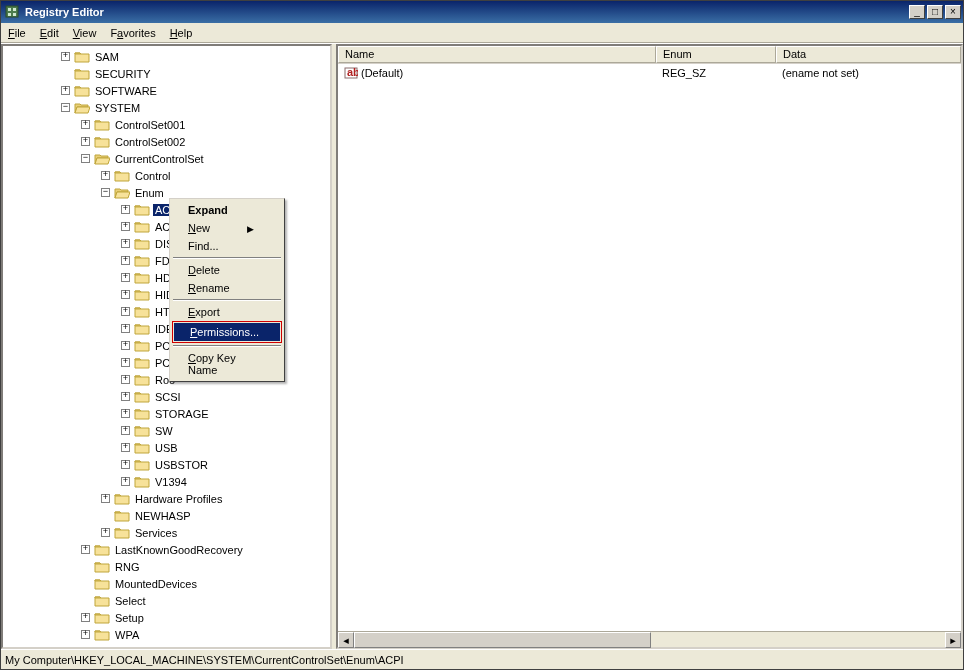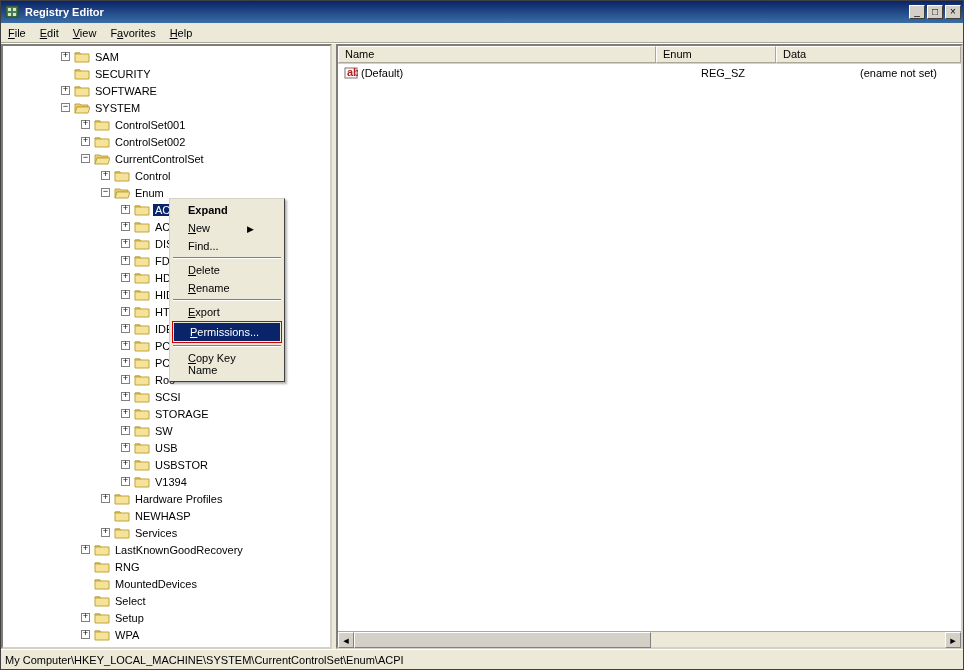--- a/index.html
+++ b/index.html
@@ -13,21 +13,21 @@
   .menubar { height: 20px; background: #ece9d8; display: flex; align-items: center; border-bottom: 1px solid #aca899; padding-left: 0; }
   .menu-item { padding: 2px 7px; cursor: pointer; }
   .menu-item u { text-decoration: underline; }
   .main { flex: 1; display: flex; border-top: 1px solid #fff; min-height: 0; }
   .tree-pane { width: 331px; background: #fff; border: 2px inset #d4d0c8; overflow: auto; position: relative; }
   .splitter { width: 4px; background: #ece9d8; cursor: col-resize; }
   .list-pane { flex: 1; background: #fff; border: 2px inset #d4d0c8; display: flex; flex-direction: column; min-width: 0; }
   .list-header { display: flex; height: 18px; border-bottom: 1px solid #d4d0c8; }
   .col-h { background: #ece9d8; border-right: 1px solid #aca899; border-bottom: 1px solid #aca899; border-top: 1px solid #fff; border-left: 1px solid #fff; padding: 1px 6px; cursor: pointer; }
   .list-body { flex: 1; overflow: auto; }
-  .row { display: flex; height: 17px; align-items: center; gap: 39px; }
+  .row { display: flex; height: 17px; align-items: center; }
   .vcell { padding: 1px 6px; display: flex; align-items: center; gap: 3px; }
   .sz-icon { width: 14px; height: 14px; flex: 0 0 14px; }
   .list-scroll { height: 16px; background: #ece9d8; border-top: 1px solid #aca899; display: flex; }
   .scroll-btn { width: 16px; height: 16px; background: #d4d0c8; border: 1px solid #fff; border-right-color: #808080; border-bottom-color: #808080; display: flex; align-items: center; justify-content: center; }
   .scroll-thumb { height: 16px; background: #d4d0c8; border: 1px solid #fff; border-right-color: #808080; border-bottom-color: #808080; }
   .statusbar { height: 20px; background: #ece9d8; border-top: 1px solid #fff; display: flex; align-items: center; padding: 0 4px; }
   
   .tree { padding: 2px 0 2px 2px; }
   .node { display: flex; align-items: center; height: 17px; white-space: nowrap; position: relative; }
   .exp { width: 9px; height: 9px; border: 1px solid #808080; background: #fff; display: inline-flex; align-items: center; justify-content: center; font-size: 9px; line-height: 7px; margin-right: 4px; cursor: pointer; color: #000; font-family: "Courier New", monospace; }

